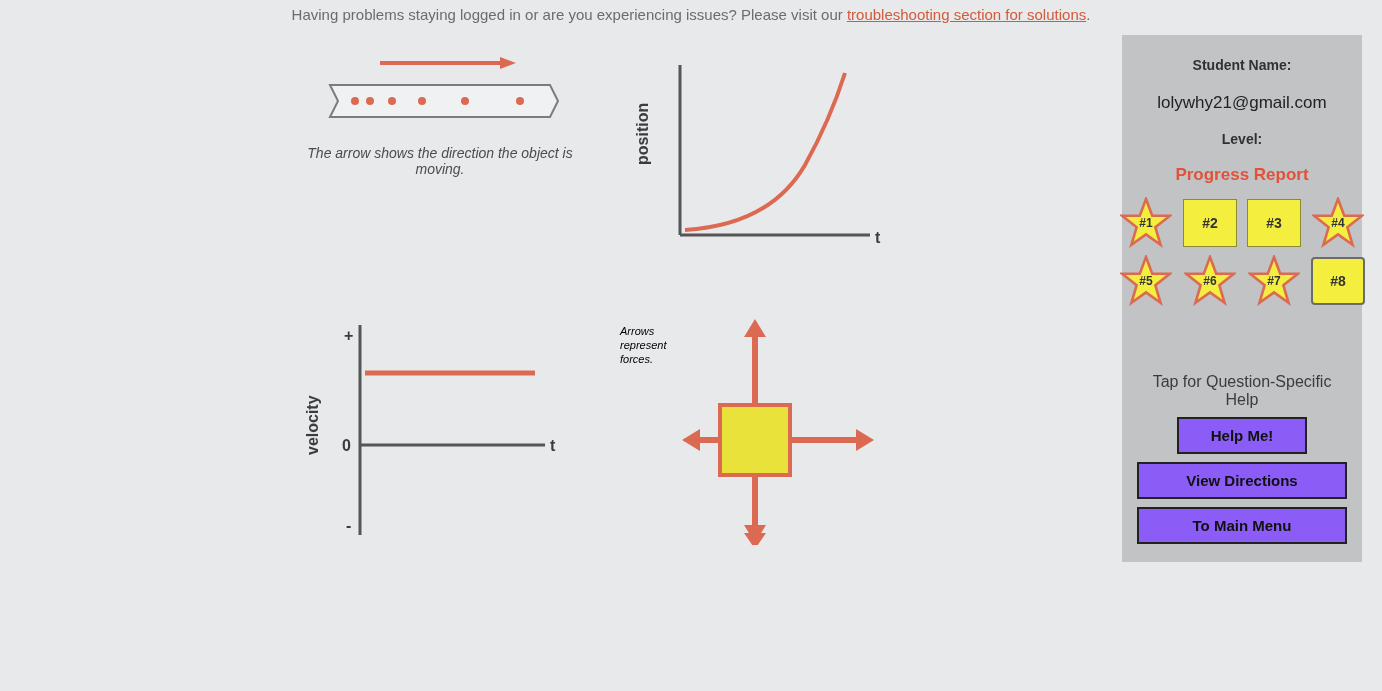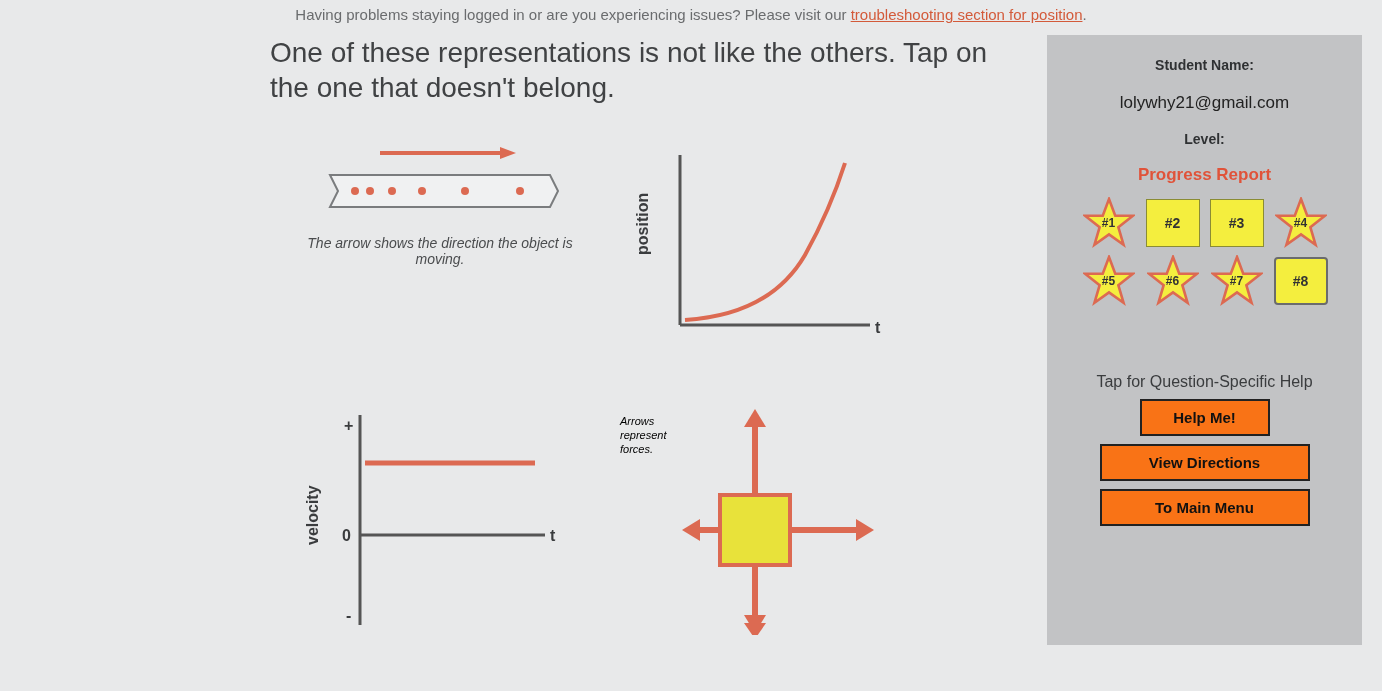--- a/index.html
+++ b/index.html
@@ -48,21 +48,21 @@
     height: 230px;
     cursor: pointer;
   }
   .tile svg { width: 100%; height: 100%; display:block; }
   .t0 { left: 30px; top: 10px; }
   .t1 { left: 360px; top: 10px; }
   .t2 { left: 30px; top: 280px; }
   .t3 { left: 340px; top: 280px; }
 
   .sidebar {
-    width: 315px;
+    width: 240px;
     background: #c2c3c5;
     padding: 18px 12px 10px 12px;
     text-align: center;
     color: #2f3133;
     position: relative;
   }
   .sb-label { font-weight: bold; font-size: 14px; margin-top: 4px; }
   .sb-value { font-size: 17px; margin: 20px 0 18px 0; color:#222; }
   .progress-title { color: #e0533a; font-weight: bold; font-size: 17px; margin: 18px 0 14px 0; }
   .progress-grid {
@@ -83,21 +83,21 @@
     border: 1px solid #8a8c34;
   }
   .pcell.box.current { border: 2px solid #6a6b6d; border-radius:4px; }
   .pcell.star svg { width: 52px; height: 52px; position:absolute; }
   .pcell.star span { position: relative; z-index:1; font-size:12px; }
 
   .help-hint { font-size: 16px; color:#3a3c3e; margin: 68px 0 8px 0; }
   .btn {
     display:block;
     margin: 8px auto;
-    background: #f97316;
+    background: #8b5cf6;
     border: 2px solid #222;
     padding: 8px 10px;
     font-weight: bold;
     font-size: 15px;
     color:#111;
     cursor:pointer;
   }
   .btn.sm { width: 130px; }
   .btn.lg { width: 210px; }
 
@@ -115,26 +115,25 @@
   .axis-label {
     font-weight:bold;
     font-size:16px;
     fill:#3a3c3e;
   }
 </style>
 </head>
 <body>
 
 <div class="topbar">
-  <span>Having problems staying logged in or are you experiencing issues? Please visit our </span><a href="#">troubleshooting section for position</a><span>.</span>
+  <span>Having problems staying logged in or are you experiencing issues? Please visit our </span><a href="#">troubleshooting section for solutions</a><span>.</span>
 </div>
 
 <div class="page">
   <div class="main">
-    <div class="prompt">One of these representations is not like the others. Tap on the one that doesn't belong.</div>
     <div class="grid">
 
       <div class="tile t0">
         <svg viewBox="0 0 280 230">
 
           <line x1="80" y1="18" x2="200" y2="18" stroke="#dc6a52" stroke-width="4"></line>
           <polygon points="200,12 216,18 200,24" fill="#dc6a52"></polygon>
 
           <g>
             <polygon points="30,40 250,40 258,56 250,72 30,72 38,56" fill="#f0f1f2" stroke="#7a7c7e" stroke-width="2"></polygon>

